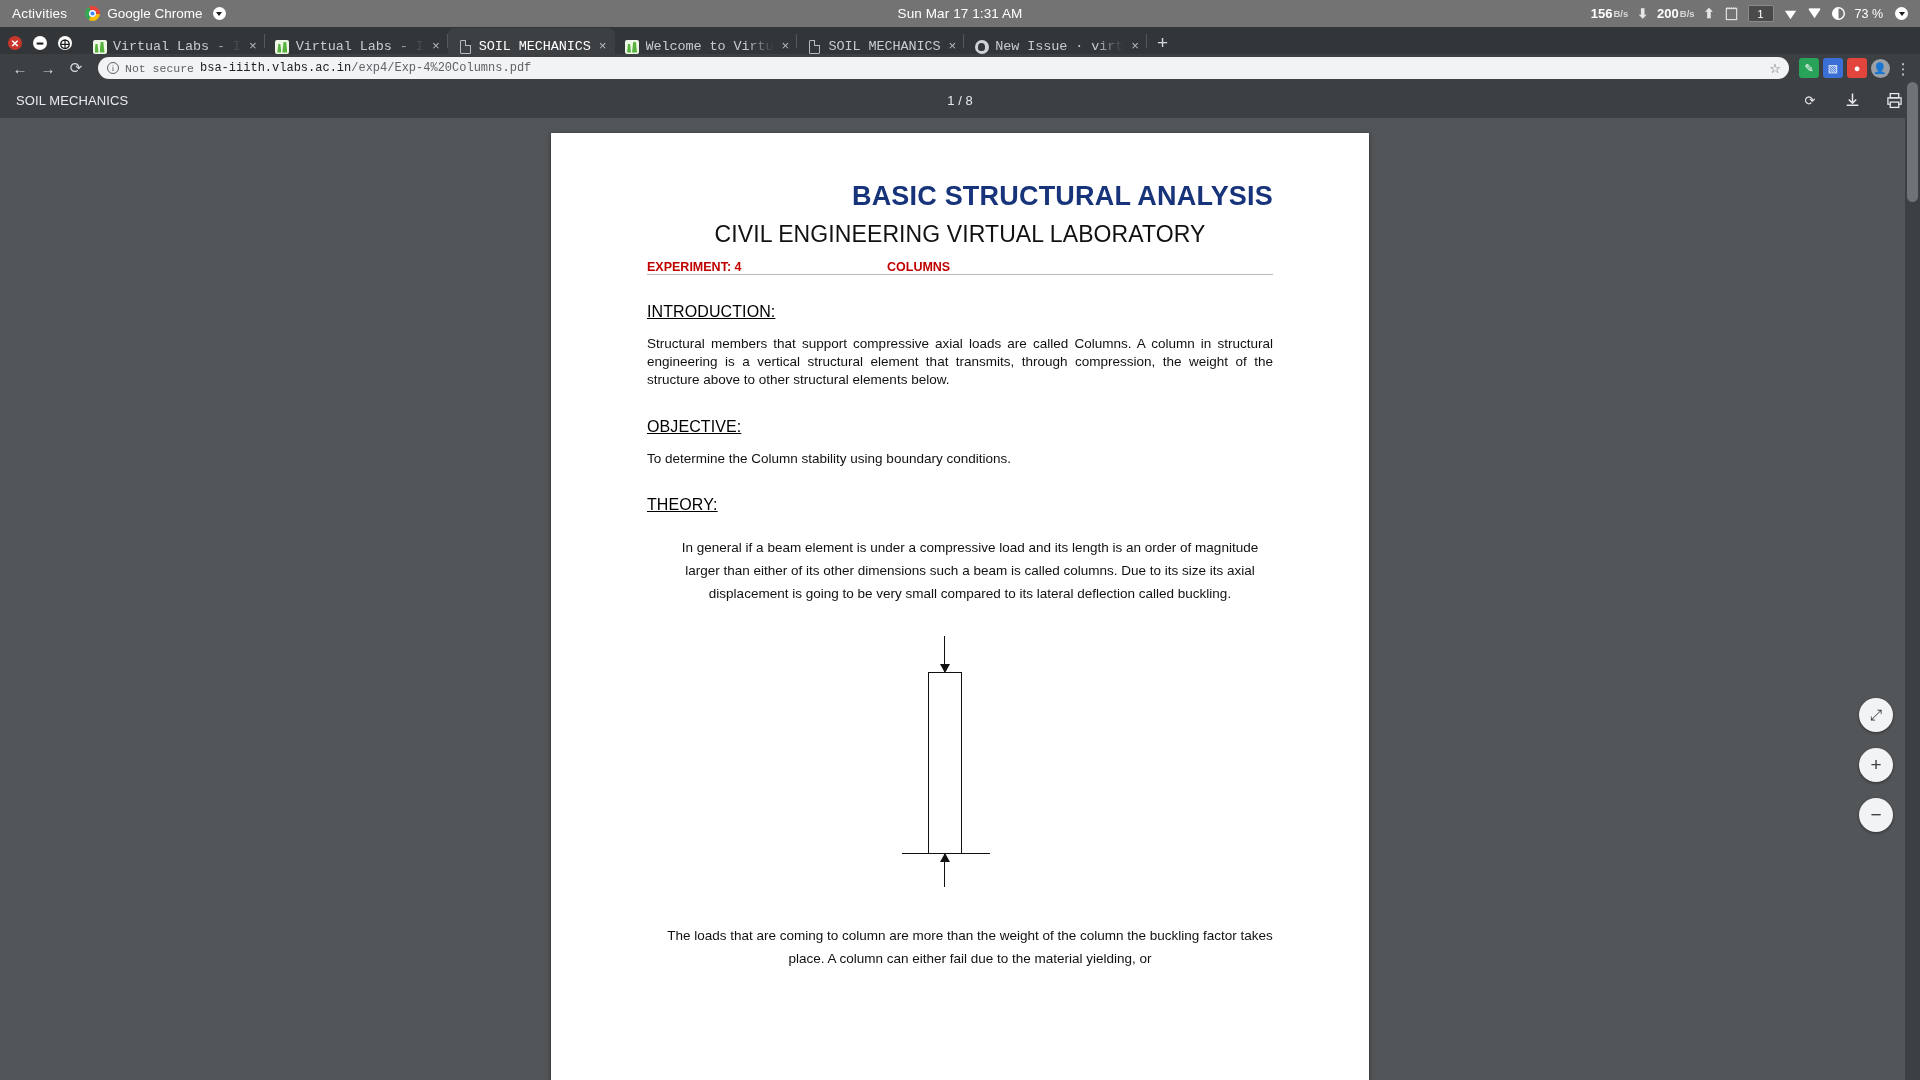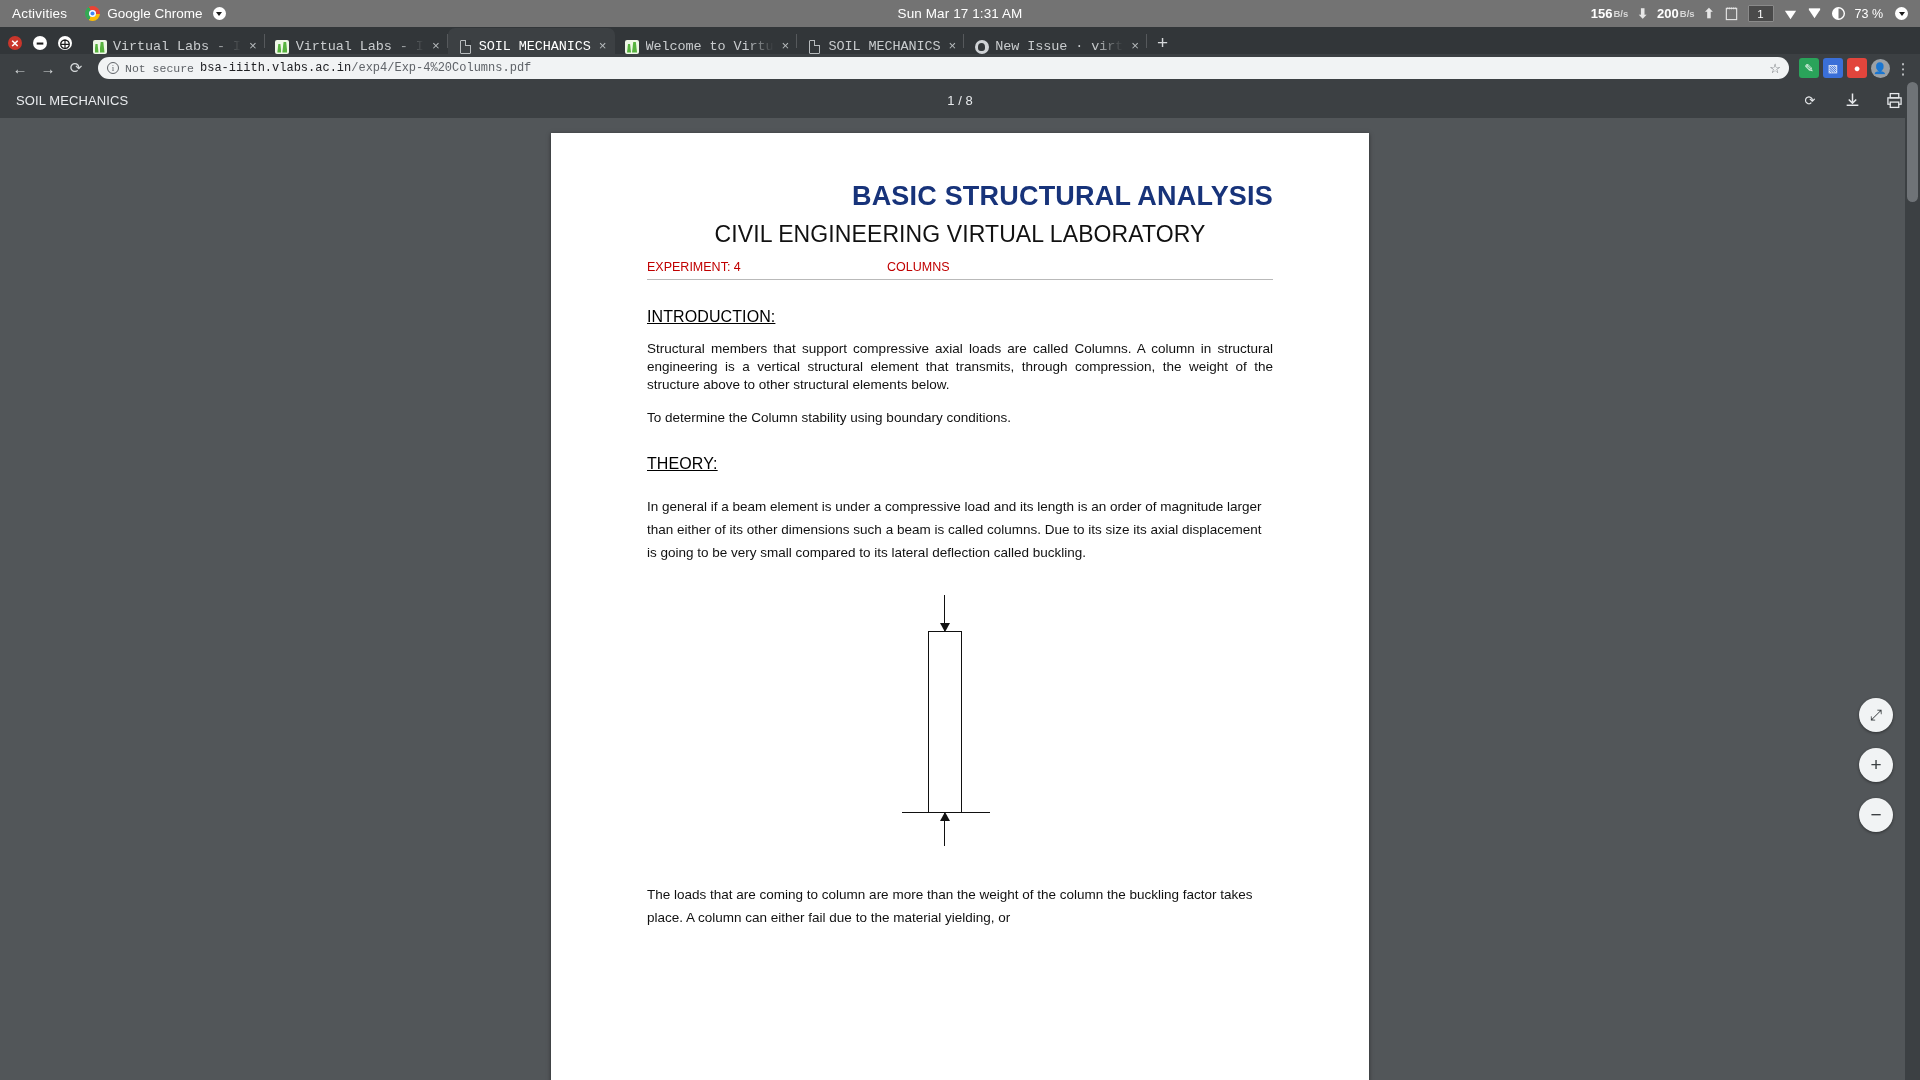--- a/index.html
+++ b/index.html
@@ -182,31 +182,31 @@
   .doc-h1 {
     text-align:right; color:#17337a; font-weight:bold;
     font-size:27px; letter-spacing:0.2px; margin-top:22px;
     font-family:"Liberation Sans", sans-serif;
   }
   .doc-h2 {
     text-align:center; color:#111; font-size:23px; margin-top:9px; font-weight:normal;
     font-family:"Liberation Sans", sans-serif; letter-spacing:0.1px;
   }
   .exp-row {
-    display:flex; margin-top:12px; color:#c00000; font-weight:normal; font-size:12.5px;
-    border-bottom:1px solid #b9b9b9; padding-bottom:5px;
+    display:flex; margin-top:12px; color:#c00000; font-weight:bold; font-size:12.5px;
+    border-bottom:1px solid #b9b9b9; 
   }
   .exp-row .e-left { width:240px; }
   .sec-head {
     font-size:16px; color:#000; text-decoration:underline; margin-top:28px; letter-spacing:0.1px;
   }
   .para {
     font-size:13.5px; color:#111; margin-top:14px; text-align:justify; line-height:1.35;
   }
-  .para.loose { line-height:1.72; text-align:left; }
+  .para.loose { line-height:1.72; text-align:center;margin-left:20px; }
 
   
   .fig { margin:30px auto 0 auto; width:120px; position:relative; height:250px; }
   .fig .bar {
     position:absolute; left:28px; top:36px; width:34px; height:182px;
     border:1.3px solid #111; background:#fff;
   }
   .fig .arrow-top {
     position:absolute; left:44px; top:0; width:1.4px; height:36px; background:#111;
   }
@@ -408,20 +408,21 @@
         <div class="doc-h1">BASIC STRUCTURAL ANALYSIS</div>
         <div class="doc-h2">CIVIL ENGINEERING VIRTUAL LABORATORY</div>
         <div class="exp-row">
           <span class="e-left">EXPERIMENT: 4</span>
           <span>COLUMNS</span>
         </div>
 
         <div class="sec-head">INTRODUCTION:</div>
         <div class="para">Structural members that support compressive axial loads are called Columns. A column in structural engineering is a vertical structural element that transmits, through compression, the weight of the structure above to other structural elements below.</div>
 
+        <div class="sec-head">OBJECTIVE:</div>
         <div class="para">To determine the Column stability using boundary conditions.</div>
 
         <div class="sec-head"> THEORY:</div>
         <div class="para loose" style="margin-top:22px">In general if a beam element is under a compressive load and its length is an order of magnitude larger than either of its other dimensions such a beam is called columns. Due to its size its axial displacement is going to be very small compared to its lateral deflection called buckling.</div>
 
         <div class="fig">
           <span class="arrow-top"></span>
           <span class="bar"></span>
           <span class="base"></span>
           <span class="arrow-bot"></span>

